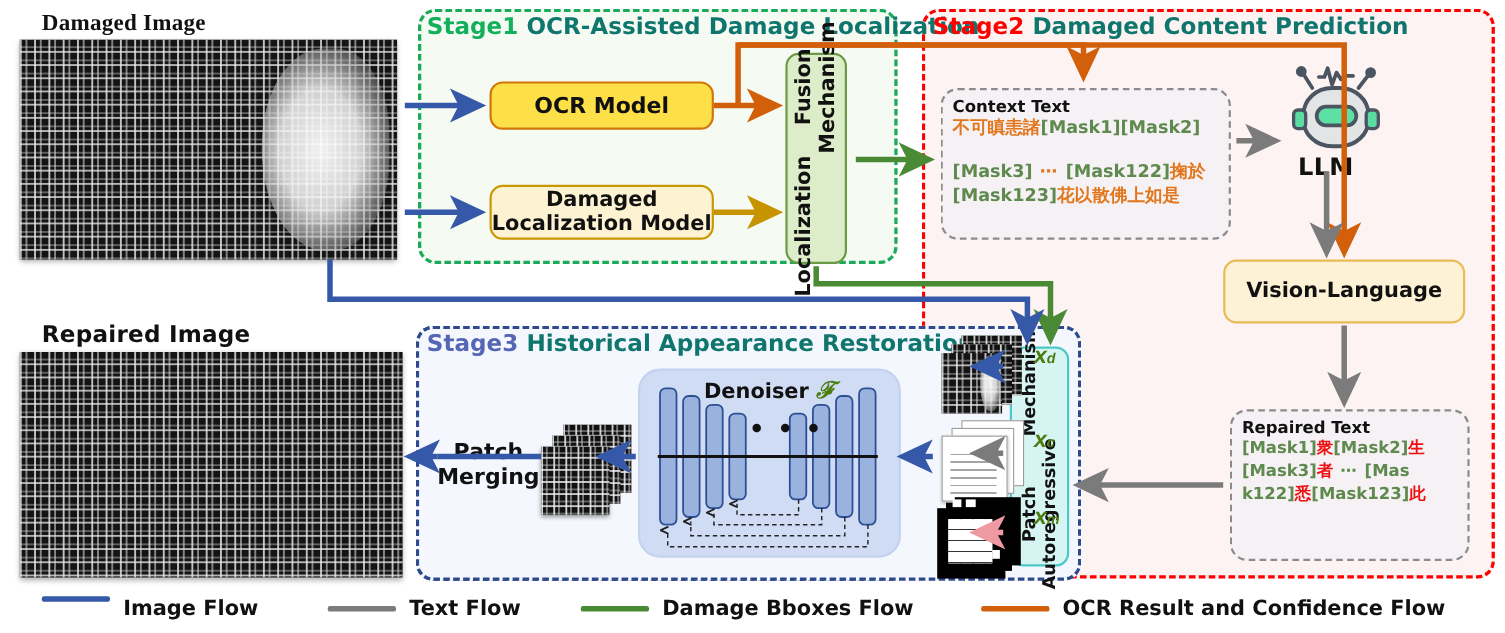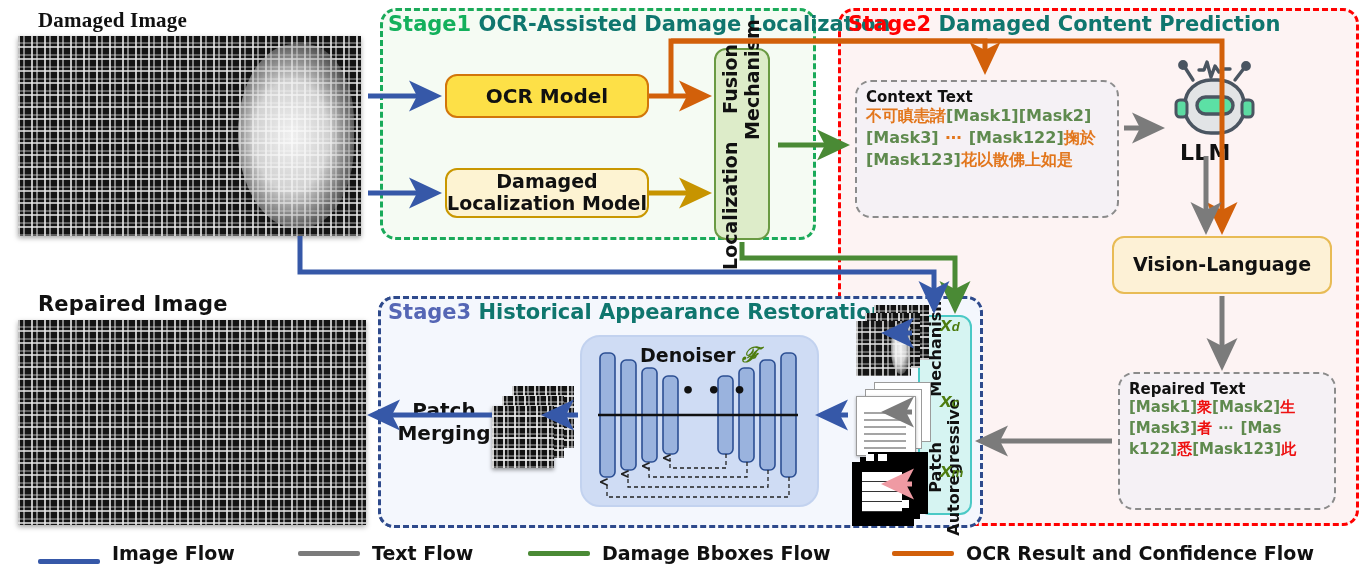--- a/index.html
+++ b/index.html
@@ -116,21 +116,21 @@
     <div class="vert" style="display:flex;gap:2px;font-size:19px;">
       <span>Localization</span>
       <span>Fusion Mechanism</span>
     </div>
   </div>
 
   <div class="abs textpanel" style="left:855px;top:80px;width:264px;height:138px;">
     <div class="tp-title">Context Text</div>
     <div id="damaged-text-lines">
         <div class="tp-line" style="font-size: 16px; margin-top: 1px;"><span class="cn-o">不可瞋恚諸</span><span class="mask">[Mask1][Mask2]</span></div>
-        <div class="tp-line" style="font-size: 16px; margin-top: 5px;"><span class="mask">[Mask3]</span><span class="dots"> ⋯ </span><span class="mask">[Mask122]</span><span class="cn-o">掬於</span></div>
+        <div class="tp-line" style="font-size: 16px; margin-top: 23px;"><span class="mask">[Mask3]</span><span class="dots"> ⋯ </span><span class="mask">[Mask122]</span><span class="cn-o">掬於</span></div>
         <div class="tp-line" style="font-size: 16px; margin-top: 5px;"><span class="mask">[Mask123]</span><span class="cn-o">花以散佛上如是</span></div>
       </div>
   </div>
 
   <div class="abs" style="left:1163px;top:58px;width:104px;height:88px;">
     <svg viewBox="0 0 104 88" width="104" height="88">
       <g fill="none" stroke="#4a5561" stroke-width="3.4" stroke-linecap="round" stroke-linejoin="round">
         <path d="M30 22 L21 8"></path>
           <path d="M72 22 L82 9"></path>
         <circle cx="20" cy="7" r="3.2" fill="#4a5561"></circle>
@@ -303,21 +303,21 @@
       <path d="M848 415 L822 415" stroke="#3658a8" marker-end="url(#aBlue)"></path>
 
       <path d="M578 415 L548 415" stroke="#3658a8" marker-end="url(#aBlue)"></path>
 
       <path d="M492 415 L398 415" stroke="#3658a8"></path>
       <path d="M398 415 L374 415" stroke="#3658a8" marker-end="url(#aBlue)"></path>
     </g>
   </svg>
 
   <div class="abs" style="left:0px;top:542px;width:1368px;height:30px;">
-    <div class="abs" style="left:38px;top:0;display:flex;align-items:flex-end;gap:12px;">
+    <div class="abs" style="left:38px;top:0;display:flex;align-items:flex-start;gap:12px;">
       <div class="lg-line" style="width:62px;background:#3658a8;"></div>
       <div class="lg-label">Image Flow</div>
     </div>
     <div class="abs" style="left:528px;top:0;display:flex;align-items:center;gap:12px;">
       <div class="lg-line" style="width:62px;background:#4a8a35;"></div>
       <div class="lg-label">Damage Bboxes Flow</div>
     </div>
     <div class="abs" style="left:298px;top:0;display:flex;align-items:center;gap:12px;">
       <div class="lg-line" style="width:62px;background:#7b7b7b;"></div>
       <div class="lg-label">Text Flow</div>

